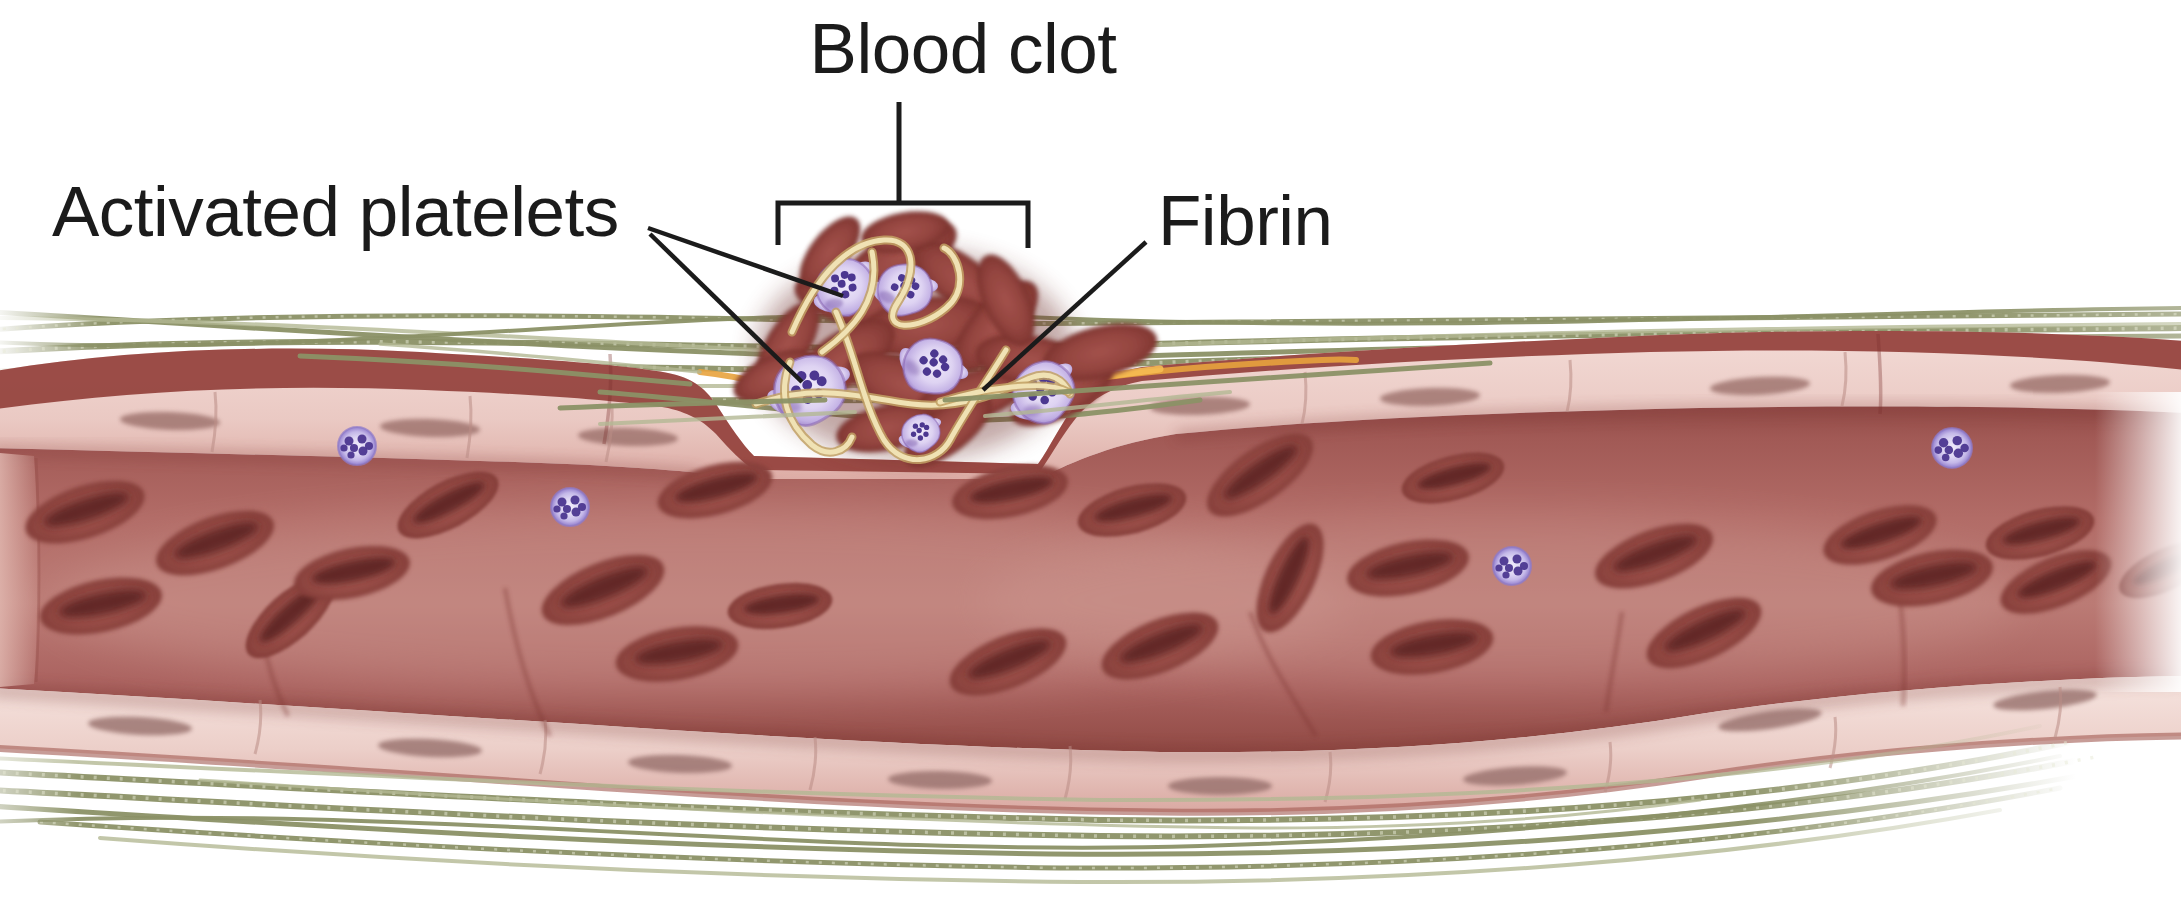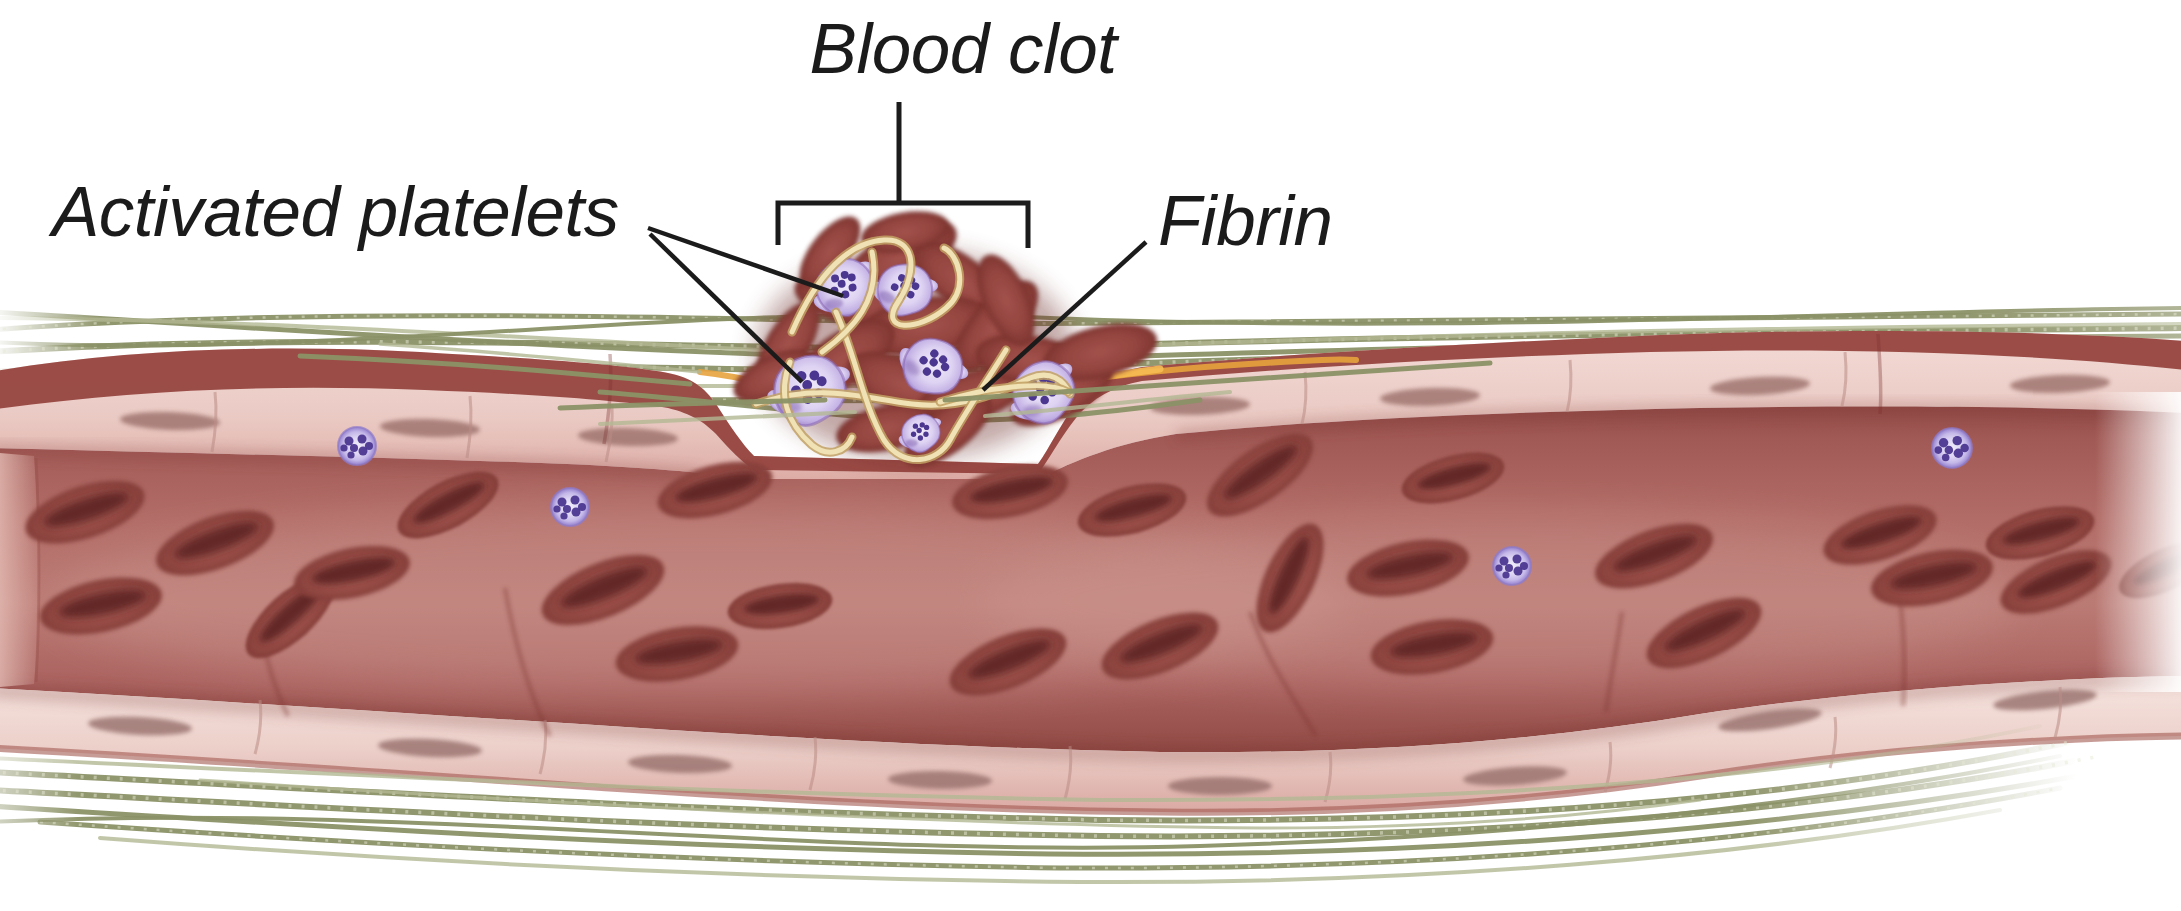--- a/index.html
+++ b/index.html
@@ -1,16 +1,16 @@
 <!DOCTYPE html>
 <html><head>
 <meta charset="utf-8">
 <style>
   html,body{margin:0;padding:0;background:#fff;}
-  .stage{position:relative;width:2181px;height:911px;background:#ffffff;overflow:hidden;font-style:italic;}
+  .stage{position:relative;width:2181px;height:911px;background:#ffffff;overflow:hidden;}
   svg{position:absolute;left:0;top:0;}
   .lbl{font-family:"Liberation Sans", sans-serif;font-size:71px;fill:#1b1b1b;letter-spacing:-0.5px;}
 </style>
 </head>
 <body>
 
 <div class="stage">
 <svg width="2181" height="911" viewBox="0 0 2181 911">
   <defs>
     <linearGradient id="lumenG" x1="0" y1="400" x2="0" y2="770" gradientUnits="userSpaceOnUse">

